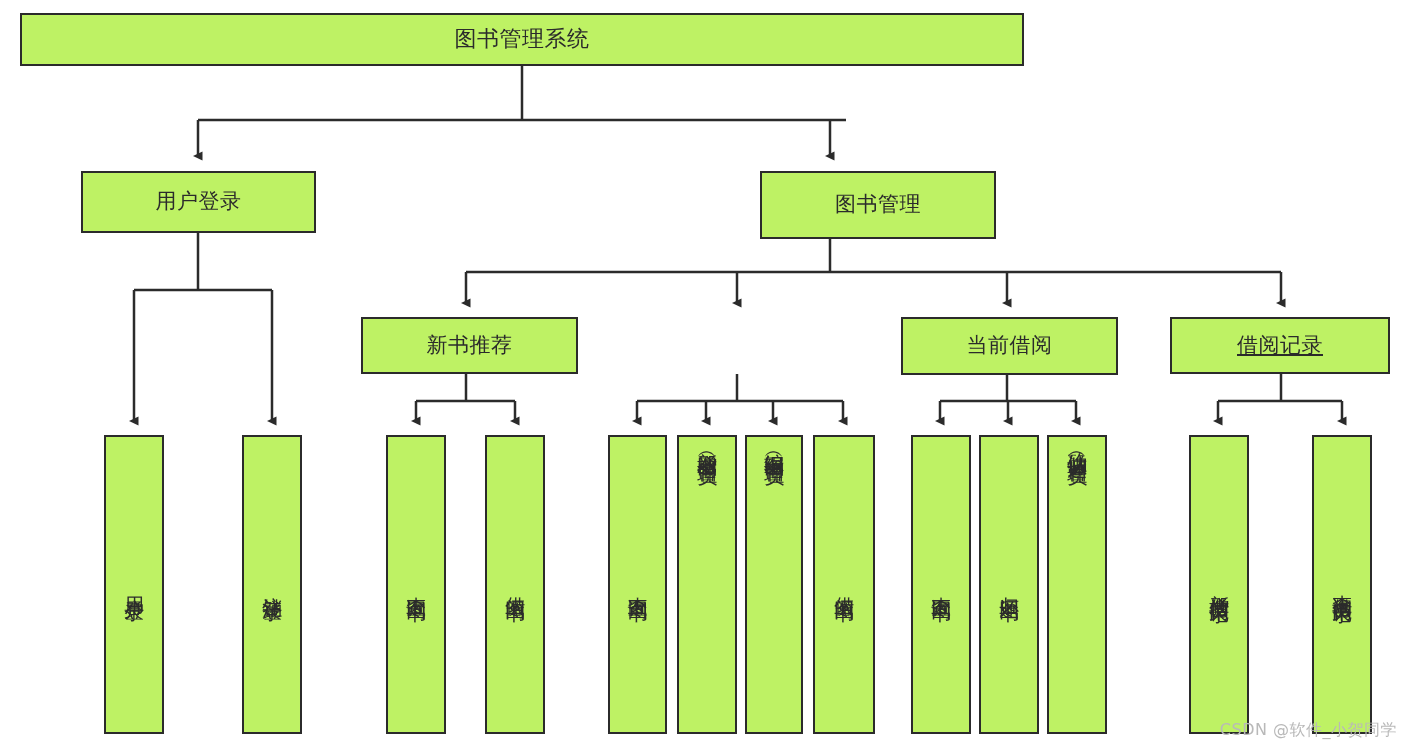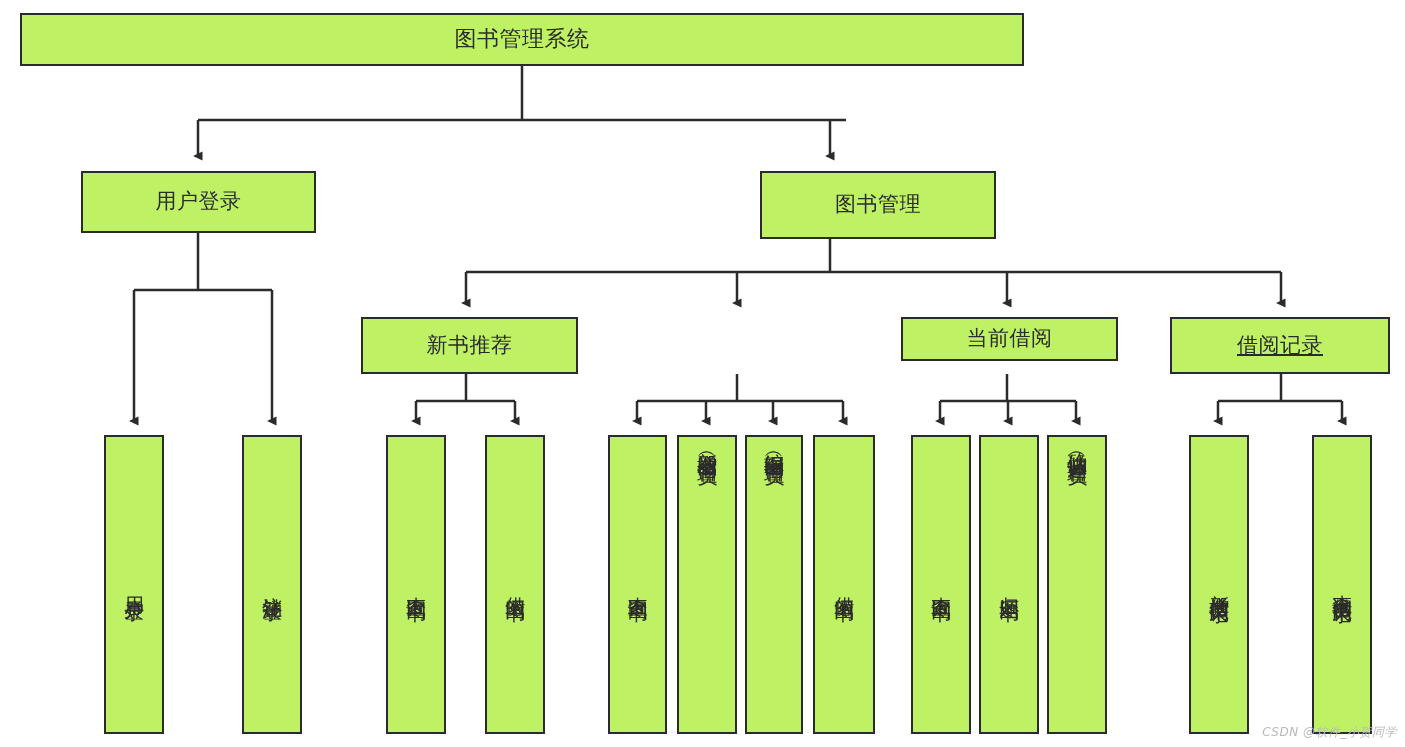--- a/index.html
+++ b/index.html
@@ -61,25 +61,24 @@
     white-space: nowrap;
     display: block;
   }
   .node.v.midalign {
     align-items: center;
   }
   .watermark {
     position: absolute;
     right: 8px;
     bottom: 6px;
-    font-size: 12px;
+    font-size: 16px;
     color: #b9b9b9;
     white-space: nowrap;
     letter-spacing: 0.5px;
-    font-style: italic;
   }
 </style>
 </head>
 <body>
 
 <div id="canvas">
 
   <svg class="edges" viewBox="0 0 1405 747" xmlns="http://www.w3.org/2000/svg">
     <defs>
       <marker id="arrow" markerWidth="10" markerHeight="10" refX="5" refY="5" orient="auto" markerUnits="userSpaceOnUse">
@@ -140,21 +139,21 @@
   <div class="node h" style="left:81px; top:171px; width:235px; height:62px;">
     <span class="label">用户登录</span>
   </div>
   <div class="node h" style="left:712px; top:171px; width:236px; height:68px;margin-left:48px;">
     <span class="label">图书管理</span>
   </div>
 
   <div class="node h" style="left:361px; top:317px; width:217px; height:57px;text-align:center;">
     <span class="label">新书推荐</span>
   </div>
-  <div class="node h" style="left:901px; top:317px; width:217px; height:44px;">
+  <div class="node h" style="left:901px; top:317px; width:217px; height:58px;">
     <span class="label">当前借阅</span>
   </div>
   <div class="node h" style="left:1170px; top:317px; width:220px; height:57px;text-decoration:underline;">
     <span class="label">借阅记录</span>
   </div>
 
   <div class="node v midalign" style="left:104px; top:435px; width:60px; height:299px;">
     <span class="label">用户登录</span>
   </div>
   <div class="node v midalign" style="left:242px; top:435px; width:60px; height:299px;">

